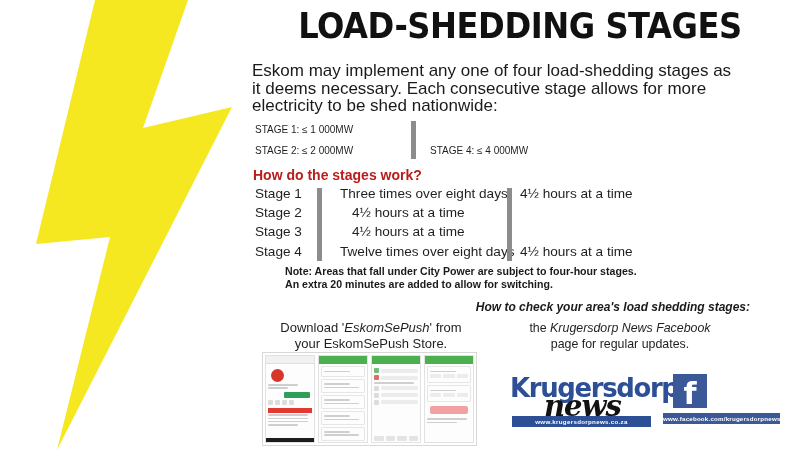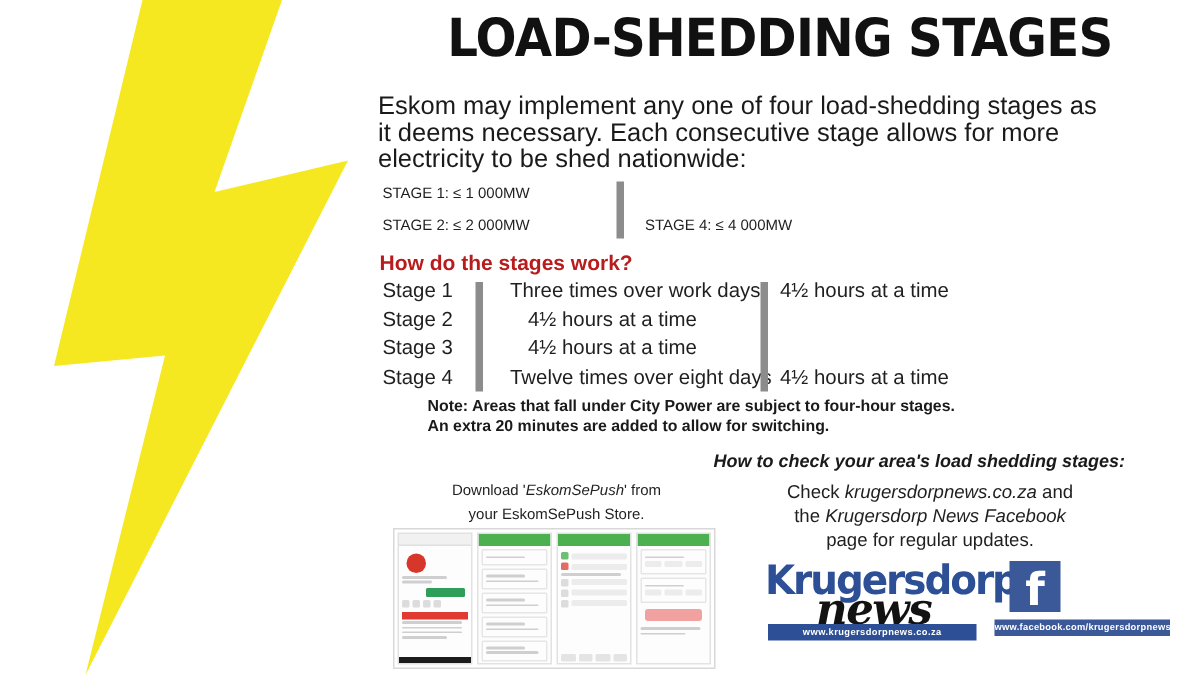--- a/index.html
+++ b/index.html
@@ -158,21 +158,21 @@
     font-style: italic;
     color: #1a1a1a;
   }
 
   #left-instructions {
     position: absolute;
     left: 256px;
     top: 320px;
     width: 230px;
     text-align: center;
-    font-size: 10px;
+    font-size: 13px;
     line-height: 16px;
     color: #1f1f1f;
   }
   #right-instructions {
     position: absolute;
     left: 495px;
     top: 320px;
     width: 250px;
     text-align: center;
     font-size: 12.4px;
@@ -422,21 +422,21 @@
     </div>
   </div>
   <div id="mw-divider"></div>
 
   <div id="how-heading">How do the stages work?</div>
 
   <div id="stages-table">
     <div class="st-row">
       <div class="st-c1">Stage 1</div>
       <div class="st-gap1"></div>
-      <div class="st-c2">Three times over work days</div>
+      <div class="st-c2">Three times over eight days</div>
       <div class="st-gap2"></div>
       <div class="st-c3">4½ hours at a time</div>
     </div>
     <div class="st-row">
       <div class="st-c1">Stage 2</div>
       <div class="st-gap1"></div>
       <div class="st-gap2"></div>
       <div class="st-c3">4½ hours at a time</div>
     </div>
     <div class="st-row">
@@ -462,21 +462,20 @@
   </div>
 
   <div id="check-heading">How to check your area's load shedding stages:</div>
 
   <div id="left-instructions">
     <div><span>Download '</span><span class="ital">EskomSePush</span><span>' from</span></div>
     <div>your EskomSePush Store.</div>
   </div>
 
   <div id="right-instructions">
-    <div><span>Check </span><span class="ital">krugersdorpnews.co.za</span><span> and</span></div>
     <div><span>the </span><span class="ital">Krugersdorp News Facebook</span></div>
     <div>page for regular updates.</div>
   </div>
 
   <div id="phones">
     <div class="phone">
       <div class="ph-bar grey"></div>
       <div class="ph-body">
         <div class="ph-icon-red"></div>
         <div class="ph-line mid"></div>

